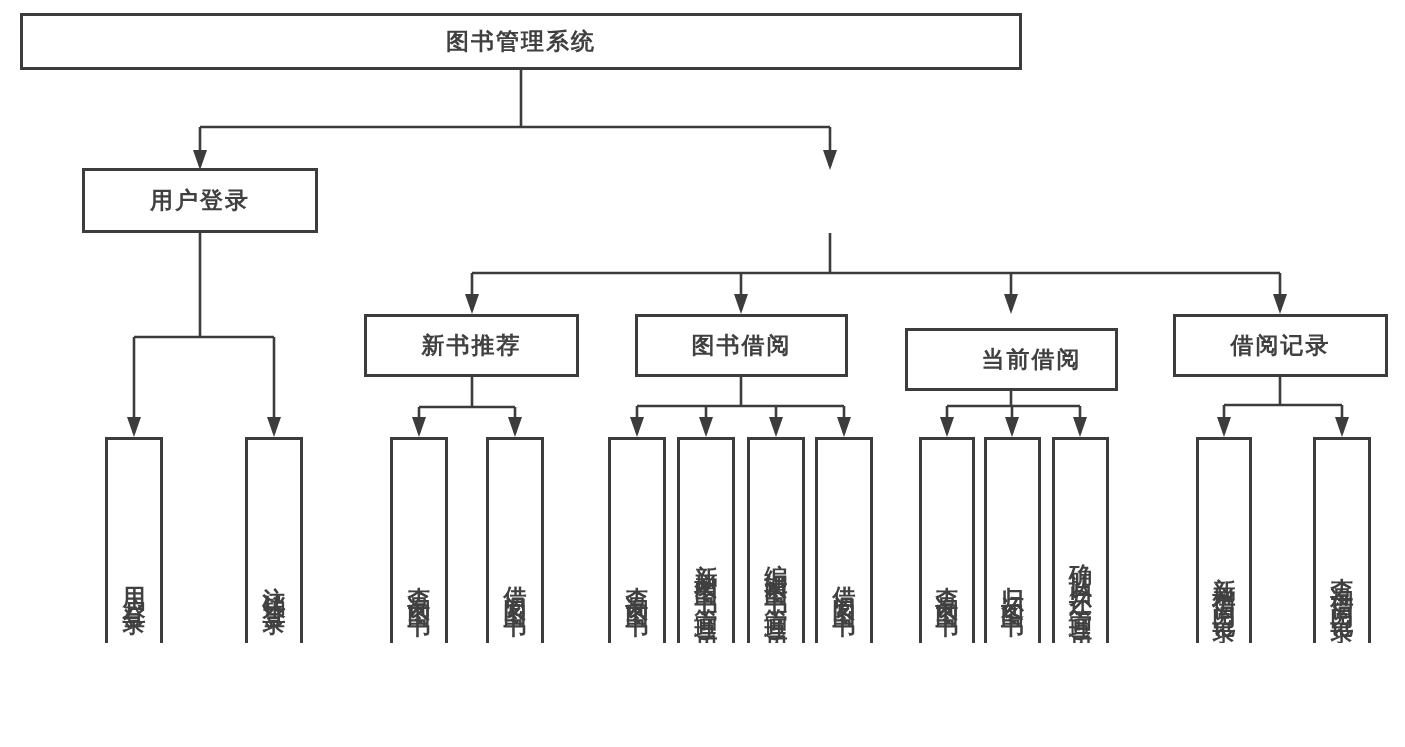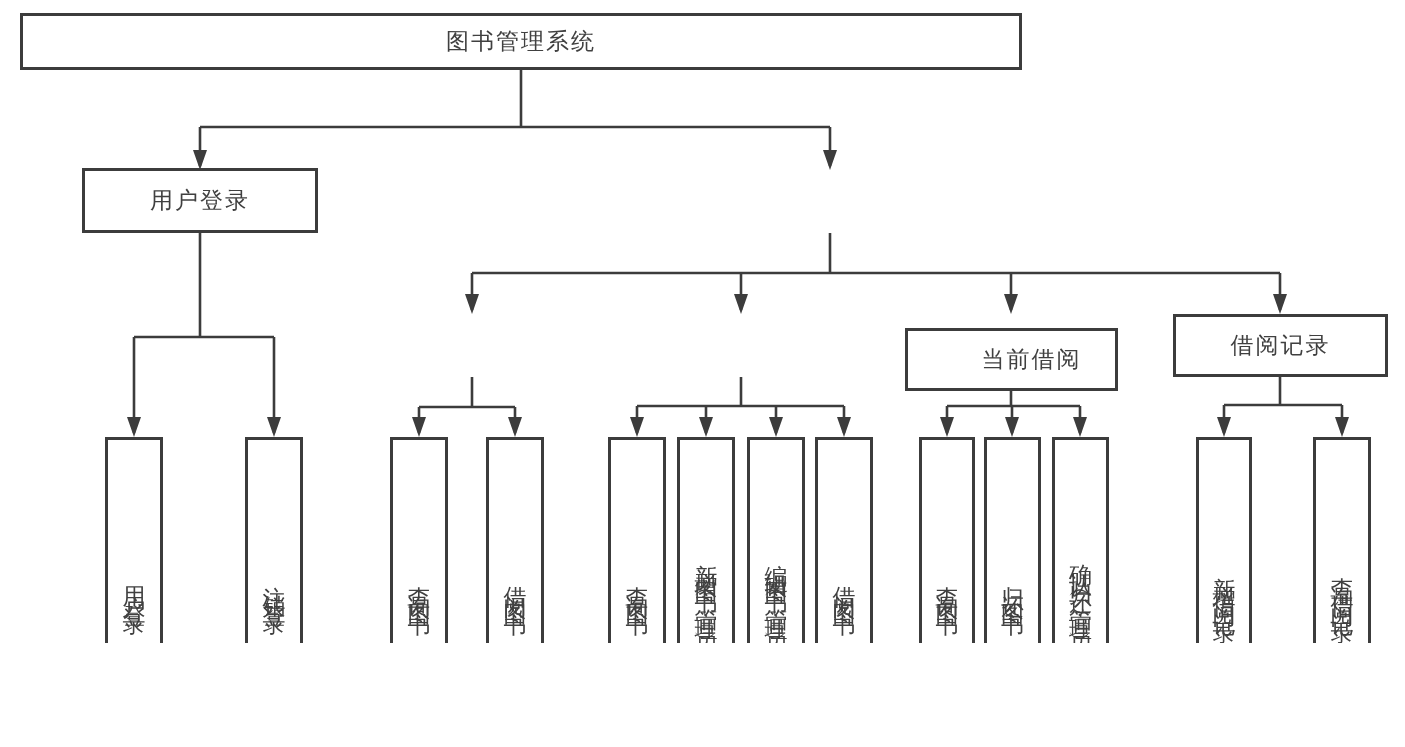--- a/index.html
+++ b/index.html
@@ -3,20 +3,21 @@
 <meta charset="utf-8">
 <style>
   html, body { margin: 0; padding: 0; background: #ffffff; }
   .canvas {
     position: relative;
     width: 1405px;
     height: 643px;
     background: #ffffff;
     font-family: "Liberation Sans", sans-serif;
     overflow: hidden;
+    font-weight: bold;
   }
   .connectors {
     position: absolute;
     left: 0; top: 0;
     width: 1405px; height: 747px;
     z-index: 0;
   }
   .box {
     position: absolute;
     box-sizing: border-box;
@@ -126,20 +127,26 @@
   </svg>
 
   <div class="box n-root">
     <span class="h-label">图书管理系统</span>
   </div>
 
   <div class="box n-login">
     <span class="h-label">用户登录</span>
   </div>
 
+  <div class="box n-rec">
+    <span class="h-label">新书推荐</span>
+  </div>
+  <div class="box n-borrow">
+    <span class="h-label">图书借阅</span>
+  </div>
   <div class="box n-cur">
     <span class="h-label">当前借阅</span>
   </div>
   <div class="box n-recd">
     <span class="h-label">借阅记录</span>
   </div>
 
   <div class="box leaf lf-0">
     <span class="v-label">用户登录</span>
   </div>

